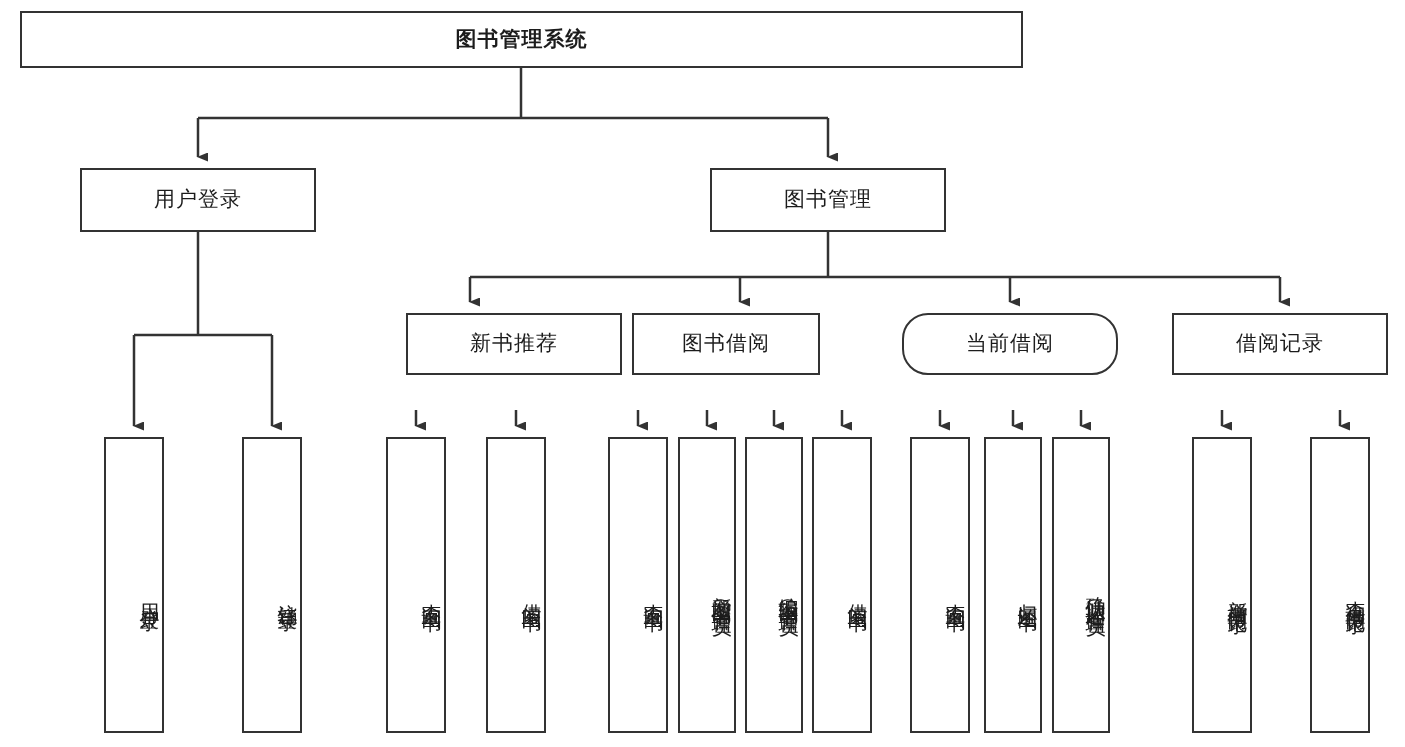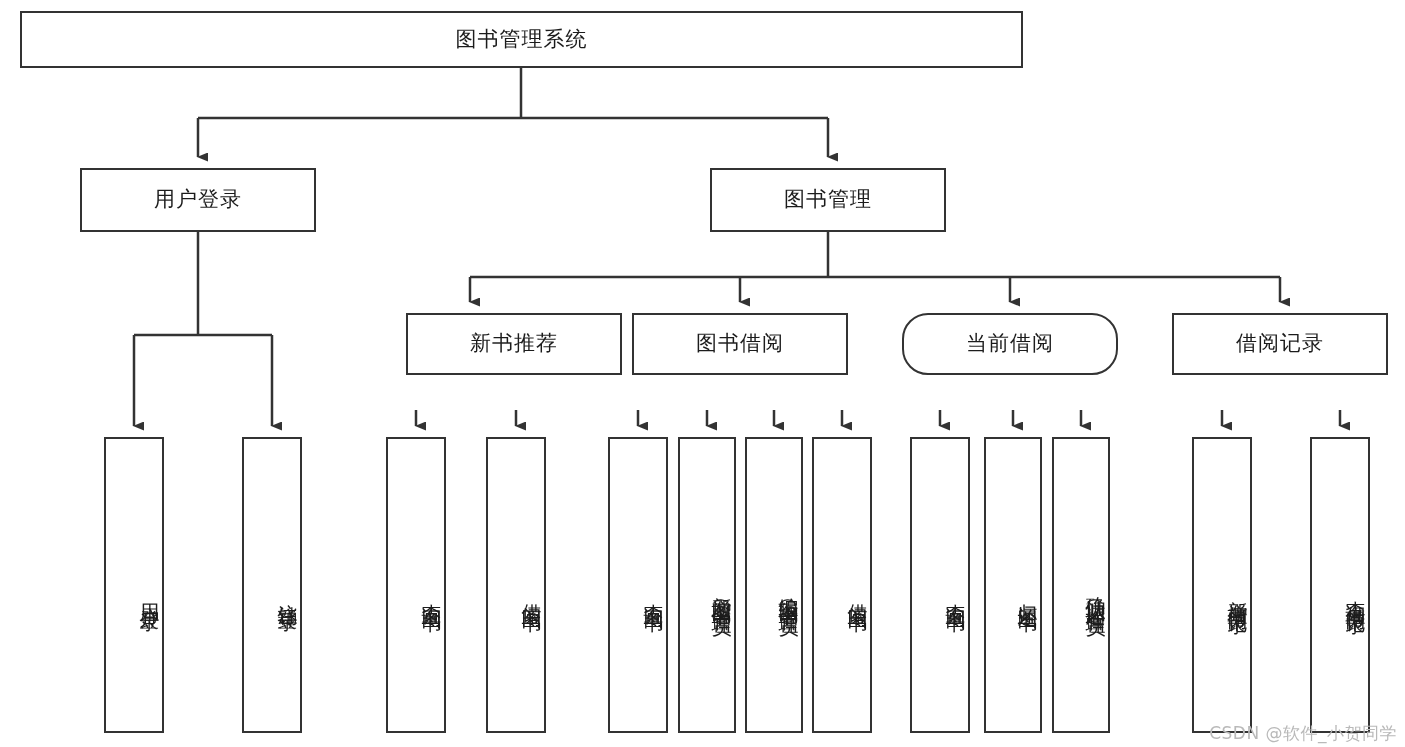--- a/index.html
+++ b/index.html
@@ -110,33 +110,33 @@
         <path d="M1013,410 L1013,426" marker-end="url(#arrowhead)"></path>
         <path d="M1081,410 L1081,426" marker-end="url(#arrowhead)"></path>
         <path d="Mundefined,375 Lundefined,410"></path>
         <path d="MNaN,410 LNaN,410"></path>
         <path d="M1222,410 L1222,426" marker-end="url(#arrowhead)"></path>
         <path d="M1340,410 L1340,426" marker-end="url(#arrowhead)"></path>
       </g>
   </svg>
 
   <div id="nodes-layer">
-      <div class="node horiz" style="left: 20px; top: 11px; width: 1003px; height: 57px;">
+      <div class="node horiz" style="left: 20px; top: 11px; width: 1003px; height: 57px; font-weight: bold;">
         <span class="lbl">图书管理系统</span>
       </div>
       <div class="node horiz" style="left: 80px; top: 168px; width: 236px; height: 64px;">
         <span class="lbl">用户登录</span>
       </div>
       <div class="node horiz" style="left: 710px; top: 168px; width: 236px; height: 64px;">
         <span class="lbl">图书管理</span>
       </div>
       <div class="node horiz" style="left: 362px; top: 313px; width: 216px; height: 62px; margin-left: 44px;">
         <span class="lbl">新书推荐</span>
       </div>
-      <div class="node horiz" style="left: 632px; top: 313px; width: 216px; height: 62px;">
+      <div class="node horiz" style="left: 632px; top: 313px; width: 188px; height: 62px;">
         <span class="lbl">图书借阅</span>
       </div>
       <div class="node horiz" style="left: 902px; top: 313px; width: 216px; height: 62px; border-radius: 26px;">
         <span class="lbl">当前借阅</span>
       </div>
       <div class="node horiz" style="left: 1172px; top: 313px; width: 216px; height: 62px; text-align: right;">
         <span class="lbl">借阅记录</span>
       </div>
       <div class="node vert" style="left: 104px; top: 437px; width: 60px; height: 296px;">
         <span class="lbl">用户登录</span>
@@ -172,14 +172,13 @@
         <span class="lbl">确认归还（管理员）</span>
       </div>
       <div class="node vert" style="left: 1192px; top: 437px; width: 60px; height: 296px;">
         <span class="lbl">新增借阅记录</span>
       </div>
       <div class="node vert" style="left: 1310px; top: 437px; width: 60px; height: 296px;">
         <span class="lbl">查询借阅记录</span>
       </div>
     </div>
 
-  <div id="watermark">CSDN @软件_小贺同学</div>
 </div>
 
 </body></html>

